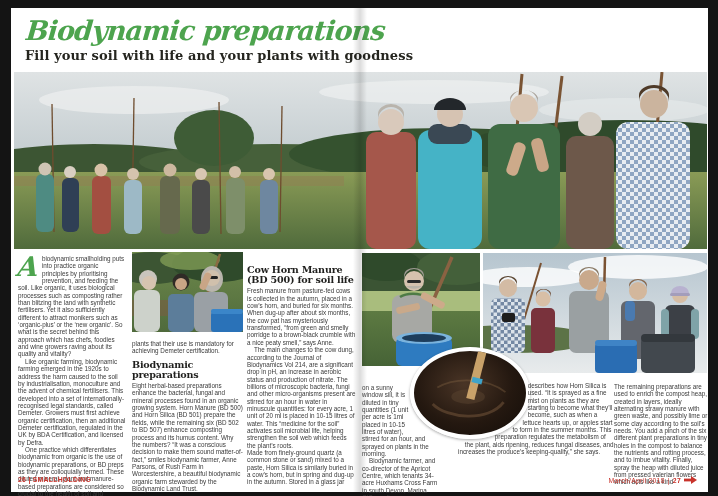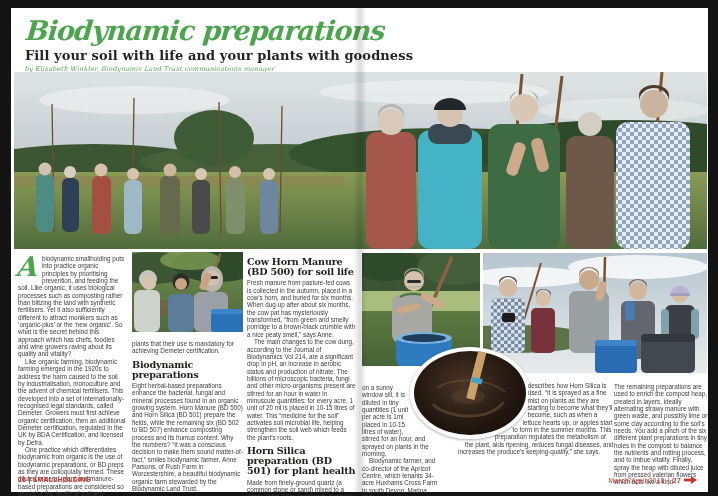--- a/index.html
+++ b/index.html
@@ -53,21 +53,21 @@
     position:absolute;font-size:6.3px;line-height:7.35px;color:#3a3a3a;
     text-align:left;
   }
   .col p{margin:0 0 0 0;}
   .col p.indent{text-indent:7px;}
   .colhead{
     font-family:"DejaVu Serif", serif;font-weight:bold;
     font-size:9.6px;line-height:10.2px;color:#1f1f1d;
     letter-spacing:-0.2px;margin:5px 0 2px 0;
   }
-  .colhead.first{margin-top:4px;}
+  .colhead.first{margin-top:12px;}
   .col1{left:7px;top:247px;width:108px;}
   .col2{left:121px;top:332px;width:111px;}
   .col3{left:236px;top:245px;width:109px;}
   .col4{left:351px;top:376px;width:76px;}
   .col5{left:447px;top:374px;width:156px;}
   .col6{left:603px;top:375px;width:94px;}
   .dropcap{
     float:left;
     font-family:"DejaVu Serif", serif;font-style:italic;font-weight:bold;
     font-size:27px;line-height:22px;color:#4da44e;
@@ -85,21 +85,20 @@
   .arrow-icon{display:inline-block;}
 </style>
 </head>
 <body>
 
 <div class="page">
 
   <div class="header">
     <div class="title">Biodynamic preparations</div>
     <div class="subtitle">Fill your soil with life and your plants with goodness</div>
-    <div class="byline">by Elizabeth Winkler, Biodynamic Land Trust communications manager</div>
   </div>
 
   <div class="photo main-photo">
     <svg viewBox="0 0 693 177" preserveAspectRatio="none">
       <defs>
         <linearGradient id="sky" x1="0" y1="0" x2="0" y2="1">
           <stop offset="0" stop-color="#dfe3e4"></stop>
             <stop offset="1" stop-color="#bec8cc"></stop>
         </linearGradient>
         <linearGradient id="grass" x1="0" y1="0" x2="0" y2="1">
@@ -299,21 +298,20 @@
   <div class="col col2">
     <p>plants that their use is mandatory for achieving Demeter certification.</p>
     <h3 class="colhead">Biodynamic preparations</h3>
     <p>Eight herbal-based preparations enhance the bacterial, fungal and mineral processes found in an organic growing system. Horn Manure (BD 500) and Horn Silica (BD 501) prepare the fields, while the remaining six (BD 502 to BD 507) enhance composting process and its humus content. Why the numbers? “It was a conscious decision to make them sound matter-of-fact,” smiles biodynamic farmer, Anne Parsons, of Rush Farm in Worcestershire, a beautiful biodynamic organic farm stewarded by the Biodynamic Land Trust.</p>
   </div>
 
   <div class="col col3">
     <h3 class="colhead first">Cow Horn Manure (BD 500) for soil life</h3>
     <p>Fresh manure from pasture-fed cows is collected in the autumn, placed in a cow’s horn, and buried for six months. When dug-up after about six months, the cow pat has mysteriously transformed, “from green and smelly porridge to a brown-black crumble with a nice peaty smell,” says Anne.</p>
     <p class="indent">The main changes to the cow dung, according to the Journal of Biodynamics Vol 214, are a significant drop in pH, an increase in aerobic status and production of nitrate. The billions of microscopic bacteria, fungi and other micro-organisms present are stirred for an hour in water in minuscule quantities: for every acre, 1 unit of 20 ml is placed in 10-15 litres of water. This “medicine for the soil” activates soil microbial life, helping strengthen the soil web which feeds the plant’s roots.</p>
-    <h3 class="colhead">Horn Silica preparation (BD 501) for plant health</h3>
     <p>Made from finely-ground quartz (a common stone or sand) mixed to a paste, Horn Silica is similarly buried in a cow’s horn, but in spring and dug-up in the autumn. Stored in a glass jar</p>
   </div>
 
   <div class="col col4">
     <div class="spacer-r"></div>
     <p>on a sunny window sill, it is diluted in tiny quantities (1 unit per acre is 1ml placed in 10-15 litres of water), stirred for an hour, and sprayed on plants in the morning.</p>
     <p class="indent">Biodynamic farmer, and co-director of the Apricot Centre, which tenants 34-acre Huxhams Cross Farm in south Devon, Marina O’Connell,</p>
   </div>
 
   <div class="col col5">

